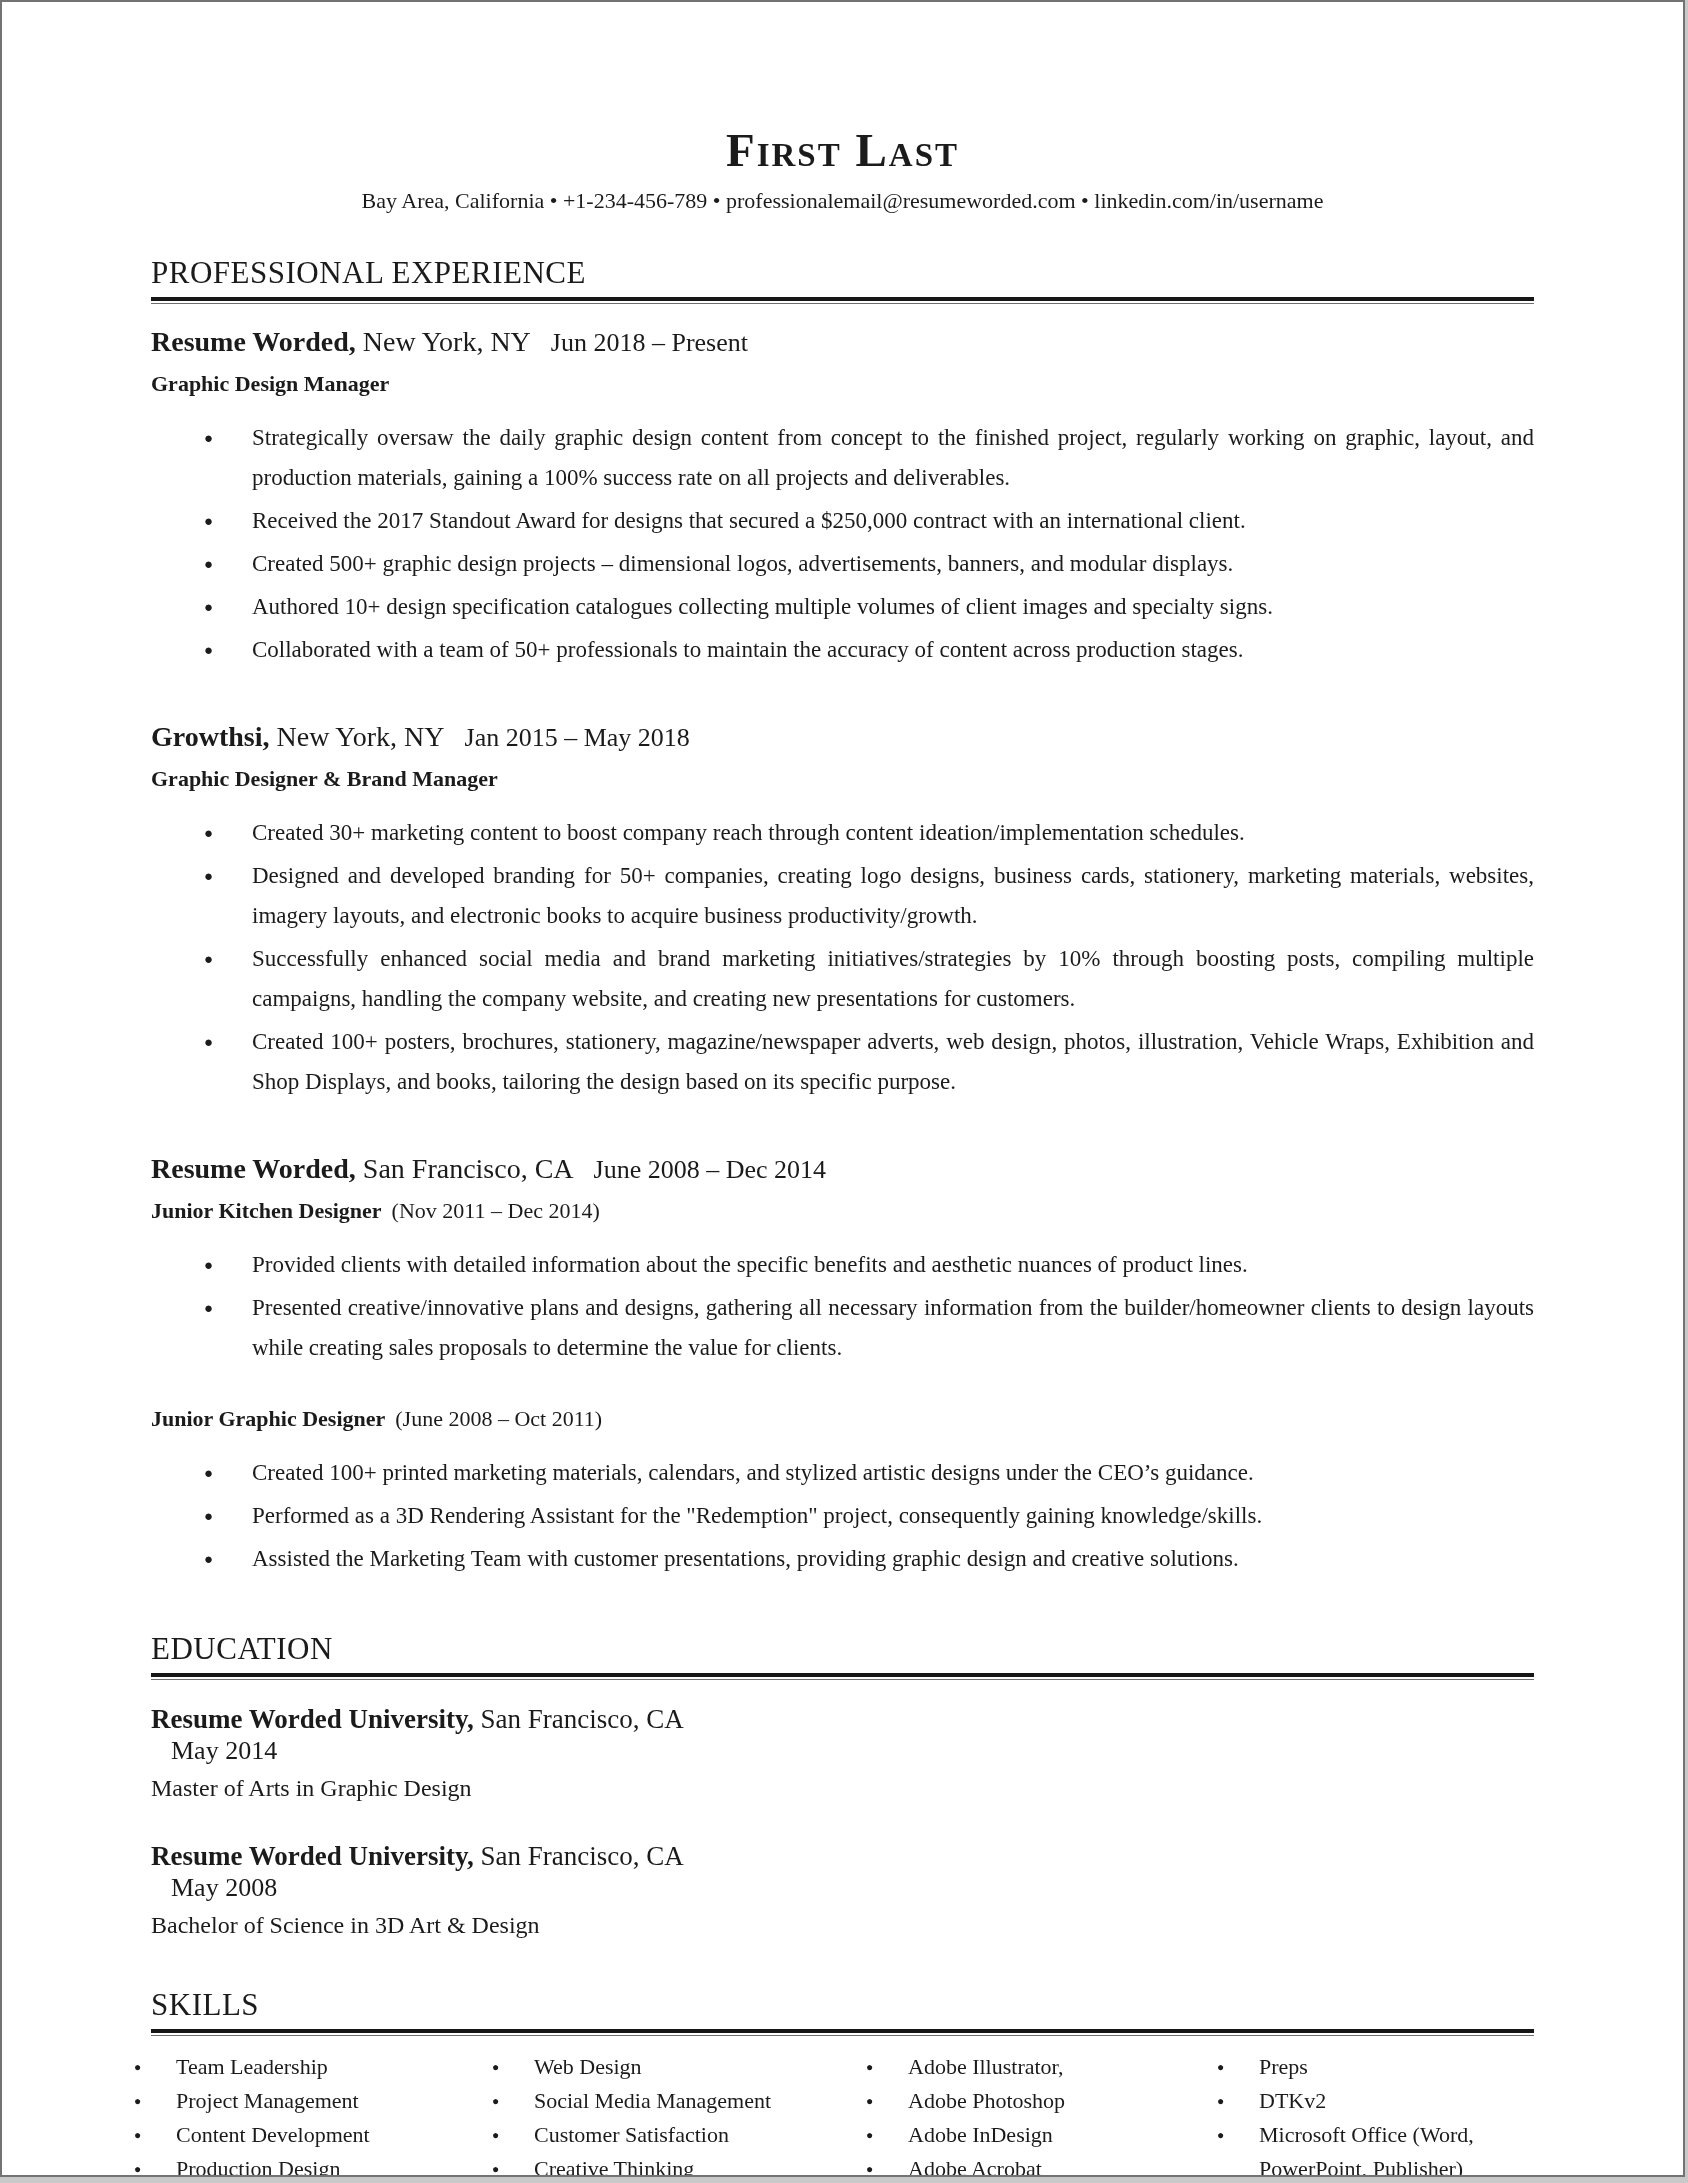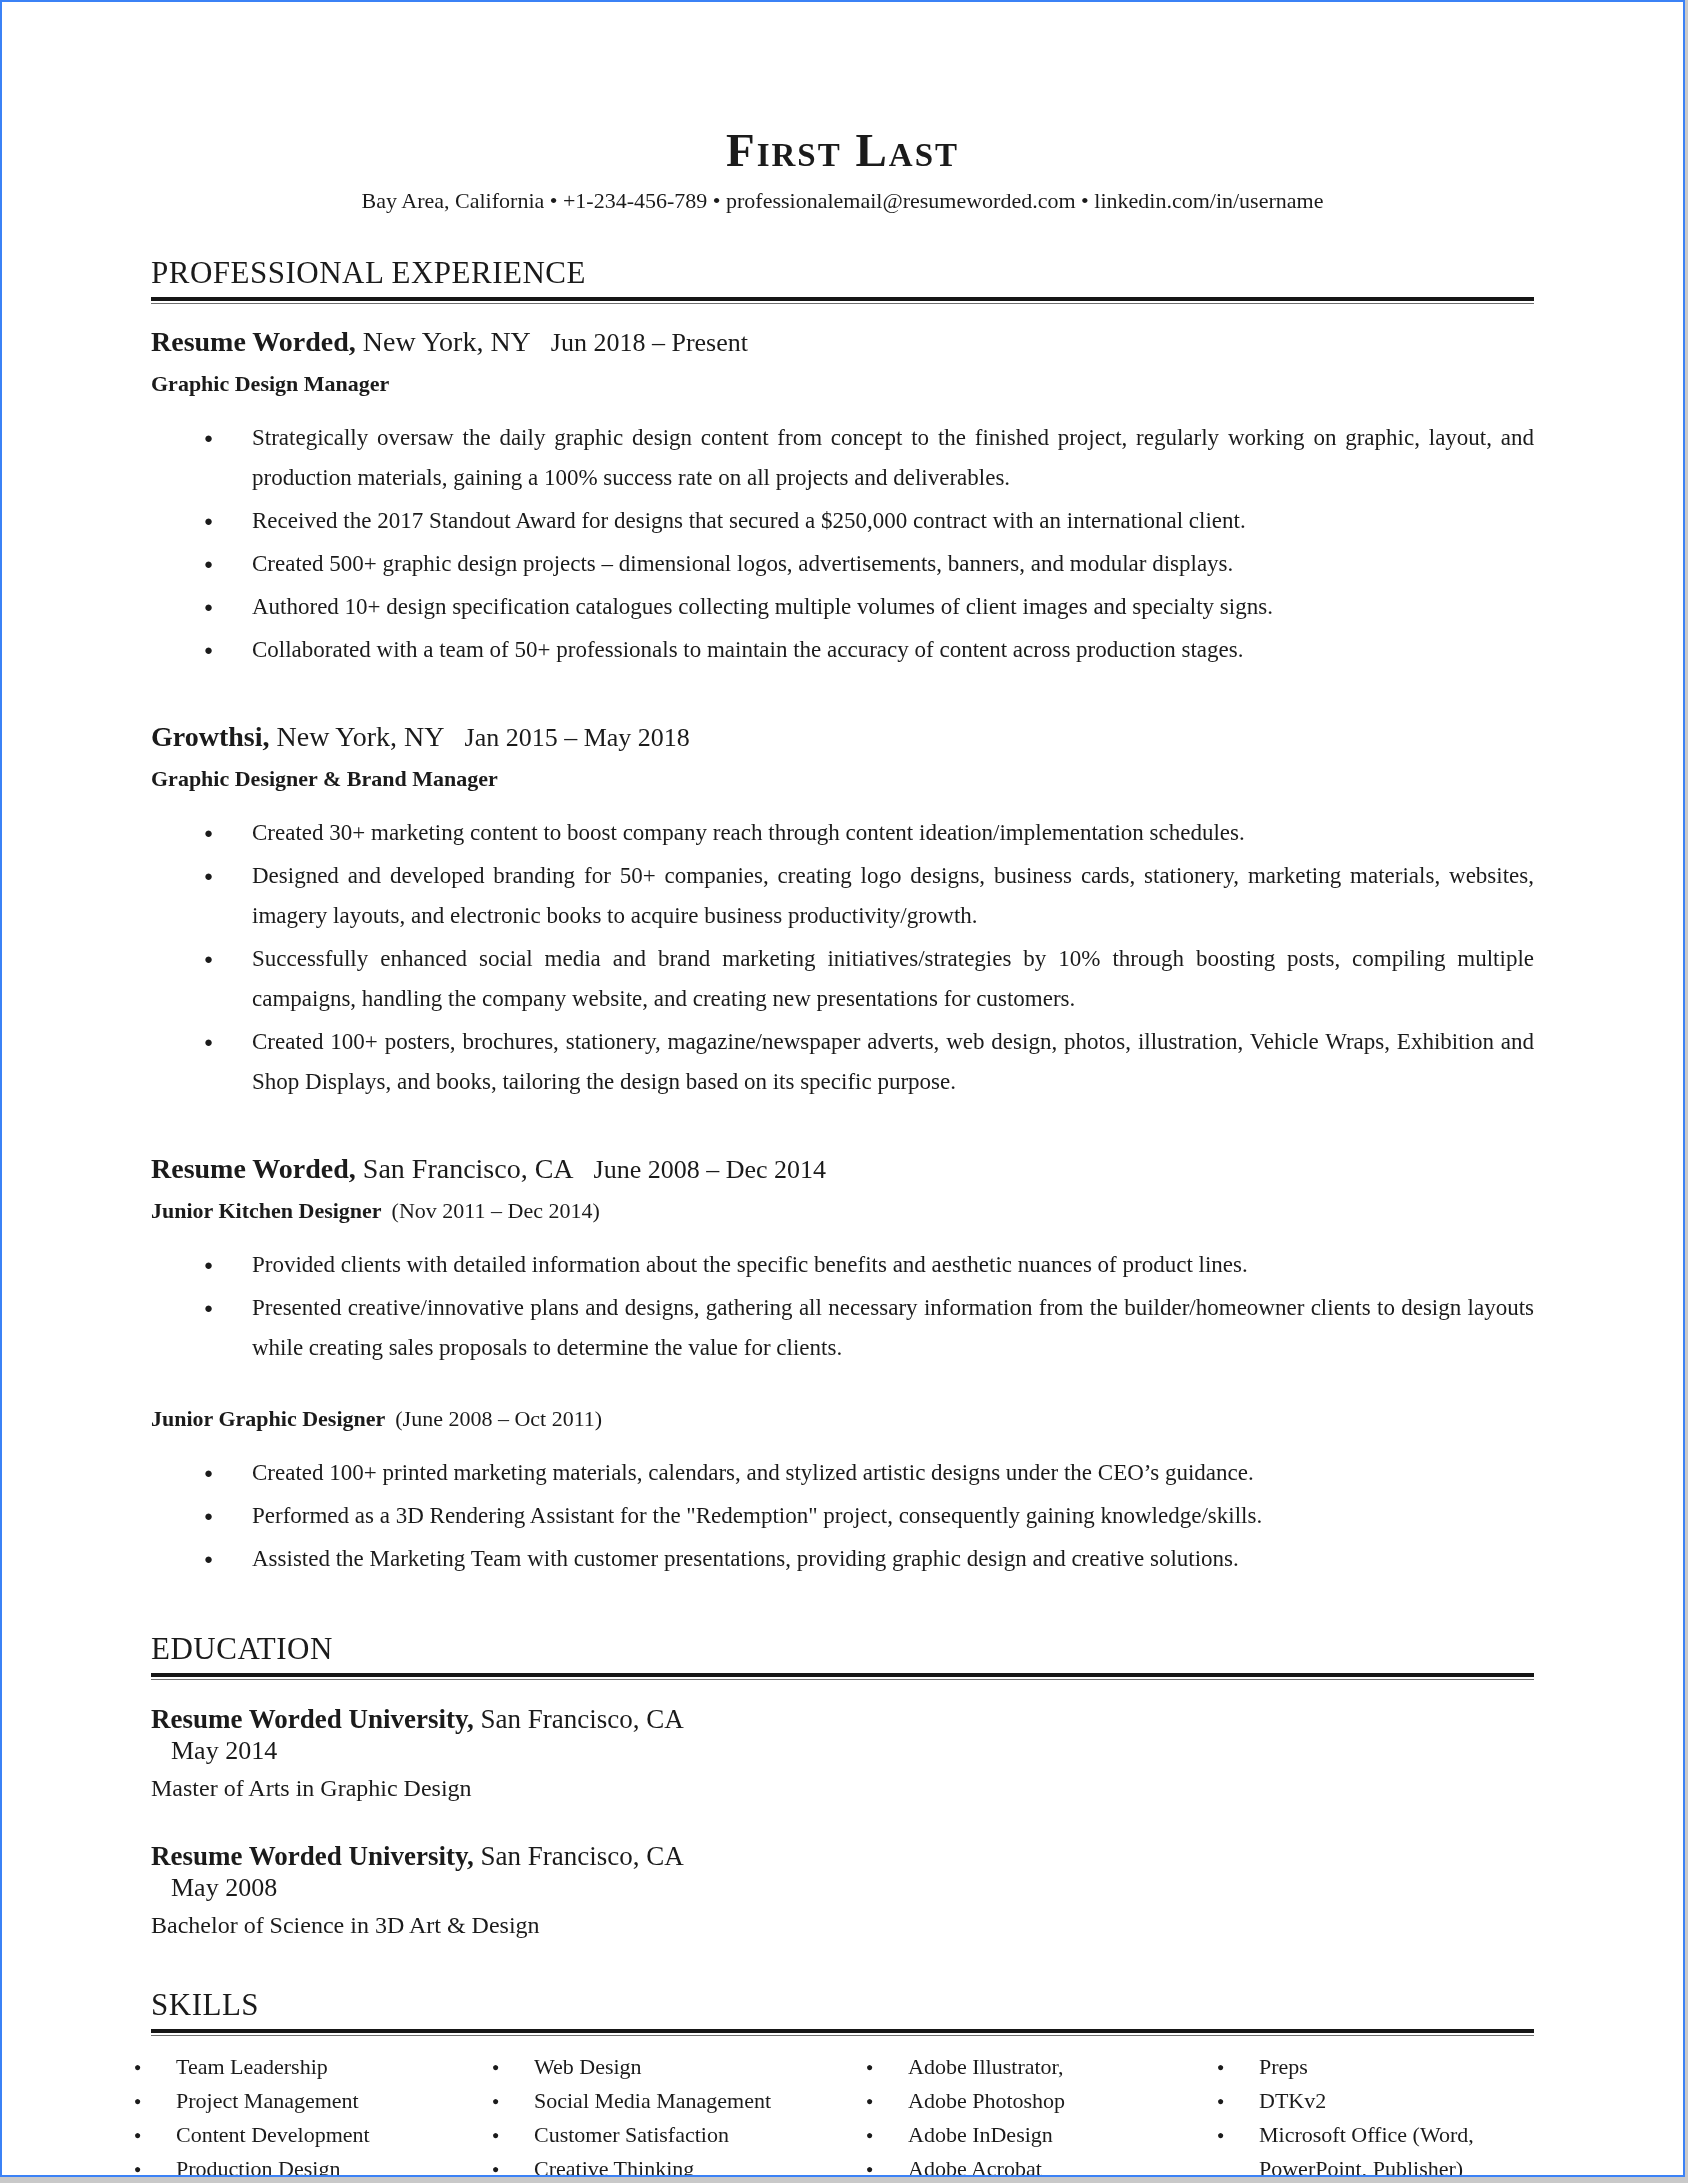--- a/index.html
+++ b/index.html
@@ -6,21 +6,21 @@
   body {
     background:#c9c9c9;
     font-family:"Liberation Serif", "DejaVu Serif", serif;
     color:#1b1b1b;
     width:1689px;
   }
   .page {
     width:1681px;
     height:2173px;
     background:#ffffff;
-    border:2px solid #3b82f6;
+    border:2px solid #737373;
     overflow:hidden;
     box-sizing:content-box;
   }
   .content { padding:0 149px; }
 
   
   .header { text-align:center; padding-top:125px; }
   .name {
     font-size:47px;
     font-weight:700;

